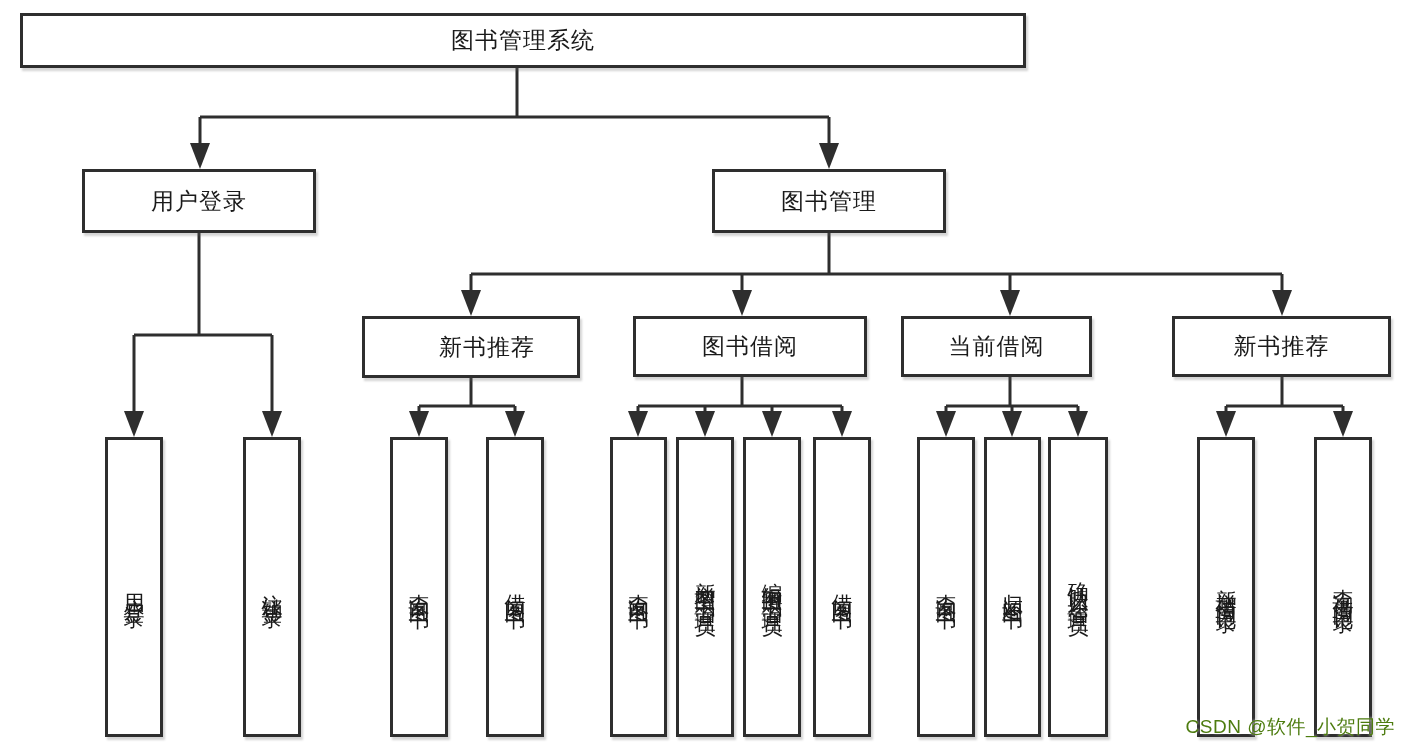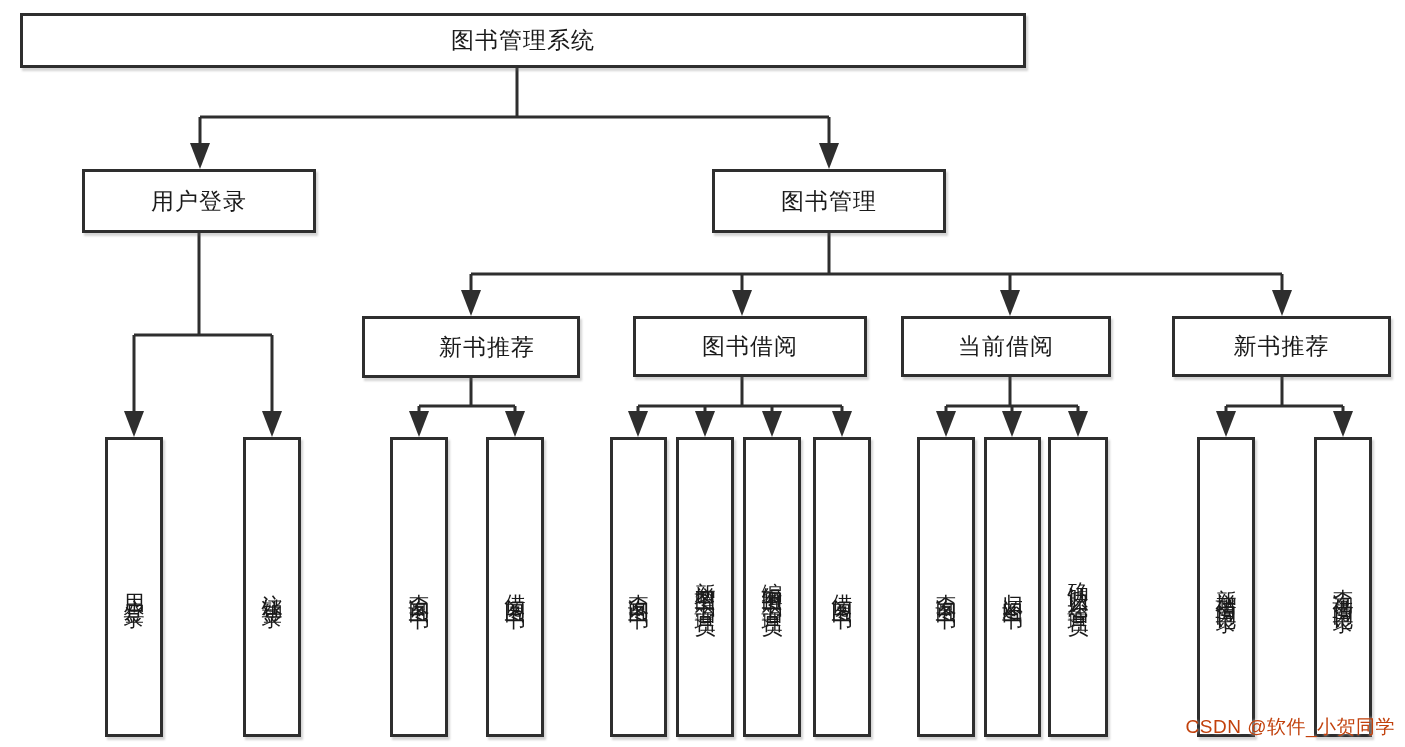--- a/index.html
+++ b/index.html
@@ -30,42 +30,42 @@
     letter-spacing:5px;
     line-height:1.15;
     white-space:nowrap;
   }
   
   .n-root{left:20px;top:13px;width:1006px;height:55px;}
   .n-user-branch{left:82px;top:169px;width:234px;height:64px;}
   .n-book-branch{left:712px;top:169px;width:234px;height:64px;}
   .n-newrec{left:362px;top:316px;width:218px;height:62px;padding-left:32px;}
   .n-borrow{left:633px;top:316px;width:234px;height:61px;}
-  .n-current{left:901px;top:316px;width:210px;height:61px;}
+  .n-current{left:901px;top:316px;width:191px;height:61px;}
   .n-records{left:1172px;top:316px;width:219px;height:61px;}
   
   .leaf{top:437px;height:300px;}
   .n-l-login{left:105px;width:58px;}
   .n-l-logout{left:243px;width:58px;}
   .n-l-nb-query{left:390px;width:58px;}
   .n-l-nb-borrow{left:486px;width:58px;}
   .n-l-bb-query{left:610px;width:57px;}
   .n-l-bb-add{left:676px;width:58px;}
   .n-l-bb-edit{left:743px;width:58px;}
   .n-l-bb-borrow{left:813px;width:58px;}
   .n-l-cb-query{left:917px;width:58px;}
   .n-l-cb-return{left:984px;width:57px;}
   .n-l-cb-confirm{left:1048px;width:60px;}
   .n-l-r-add{left:1197px;width:58px;}
   .n-l-r-query{left:1314px;width:58px;}
   .watermark{
     position:absolute;
     right:10px;bottom:7px;
     font-size:19px;
-    color:#c2410c;
+    color:#4d7c0f;
     letter-spacing:0.5px;
     text-shadow:0 0 3px #ffffff;
     z-index:5;
   }
 </style>
 </head>
 <body>
 
 <div id="canvas">
 

